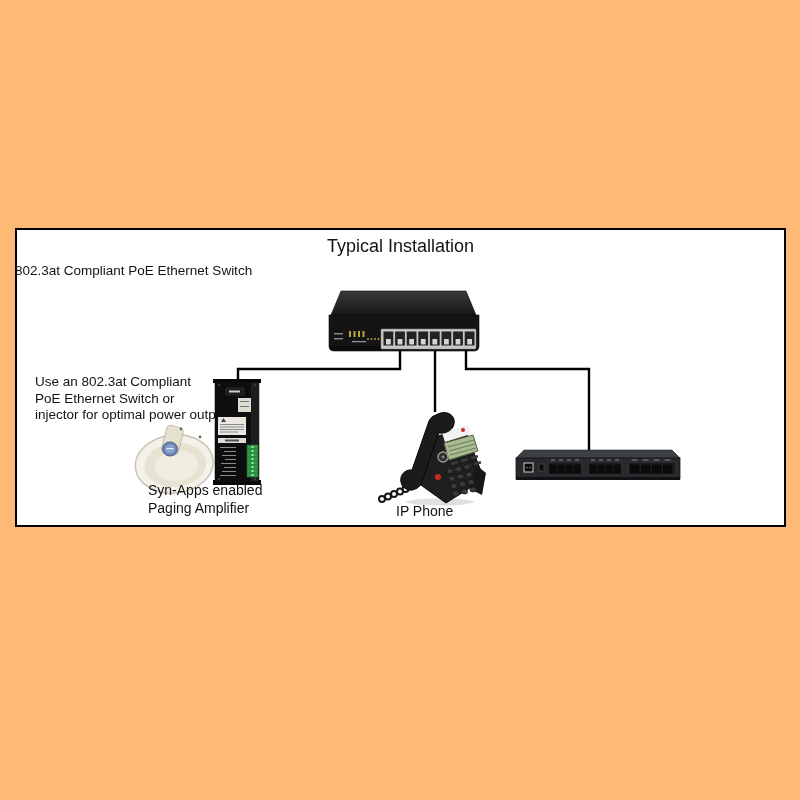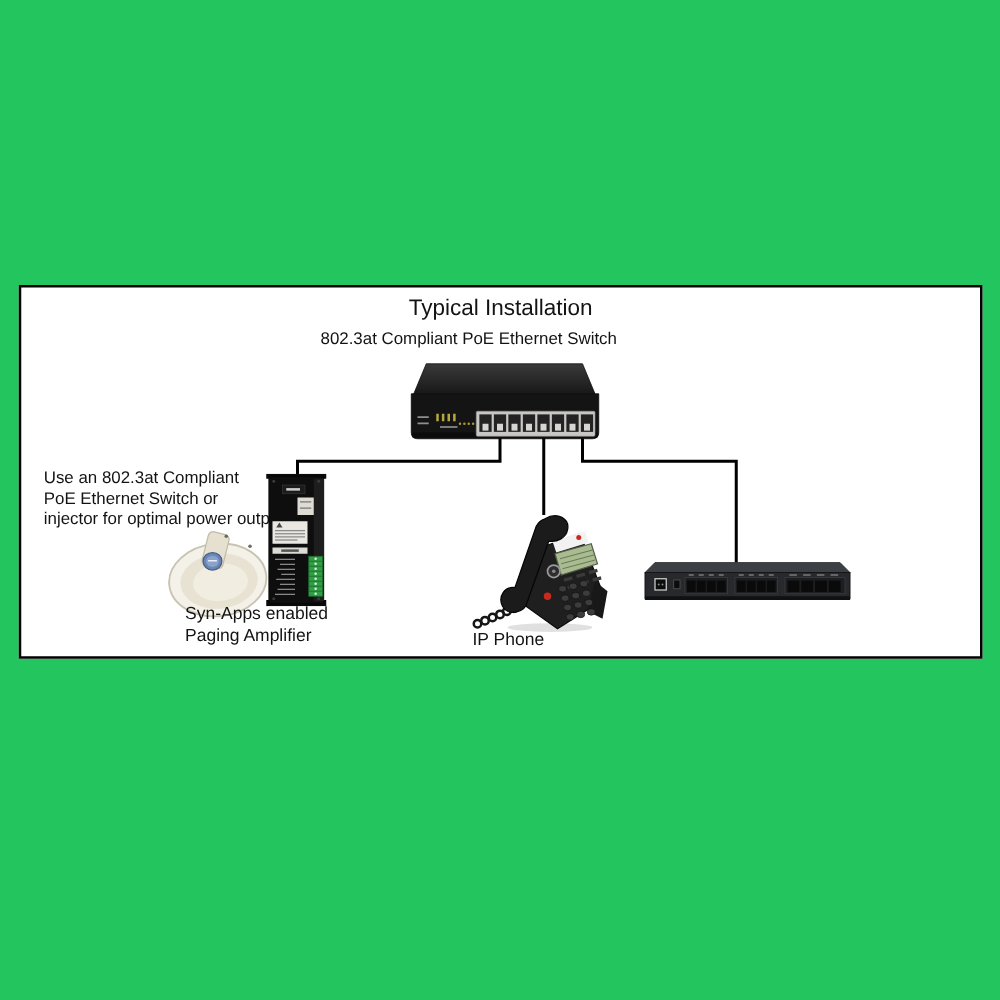--- a/index.html
+++ b/index.html
@@ -1,27 +1,27 @@
 <!DOCTYPE html>
 <html><head>
 <meta charset="utf-8">
 <style>
   html,body{margin:0;padding:0;background:#ffffff;}
-  #canvas{position:relative;width:800px;height:800px;background:#22c55e;overflow:hidden;
+  #canvas{position:relative;width:800px;height:800px;background:#fdba74;overflow:hidden;
           font-family:"Liberation Sans","DejaVu Sans",sans-serif;color:#111;}
   .abs{position:absolute;}
   #frame{left:15px;top:228px;width:771px;height:299px;border:2px solid #000;box-sizing:border-box;background:#fff;}
   #title{left:15px;top:236px;width:771px;text-align:center;font-size:18px;color:#131313;}
-  #subtitle{left:15px;top:263px;width:720px;text-align:center;font-size:13.5px;color:#131313;}
+  #subtitle{left:15px;top:263px;width:720px;font-size:13.5px;color:#131313;}
   .note{white-space:pre-line;font-size:13.5px;line-height:16.5px;color:#131313;}
   #switch-note{left:35px;top:327px;width:240px;margin-top:47px;}
   #horn-note{left:33px;top:405px;width:220px;}
   .dev-label{white-space:pre-line;font-size:14px;line-height:17.5px;color:#131313;text-align:left;}
   #amp-label{left:148px;top:482px;width:190px;}
-  #phone-label{left:378px;top:503px;width:104px;}
+  #phone-label{left:396px;top:503px;width:104px;}
   #server-label{left:498px;top:484px;width:180px;}
   svg{display:block;}
   #cables{left:0;top:0;}
 </style>
 </head>
 <body>
 
 <div id="canvas">
 
   <div class="abs" id="frame"></div>

